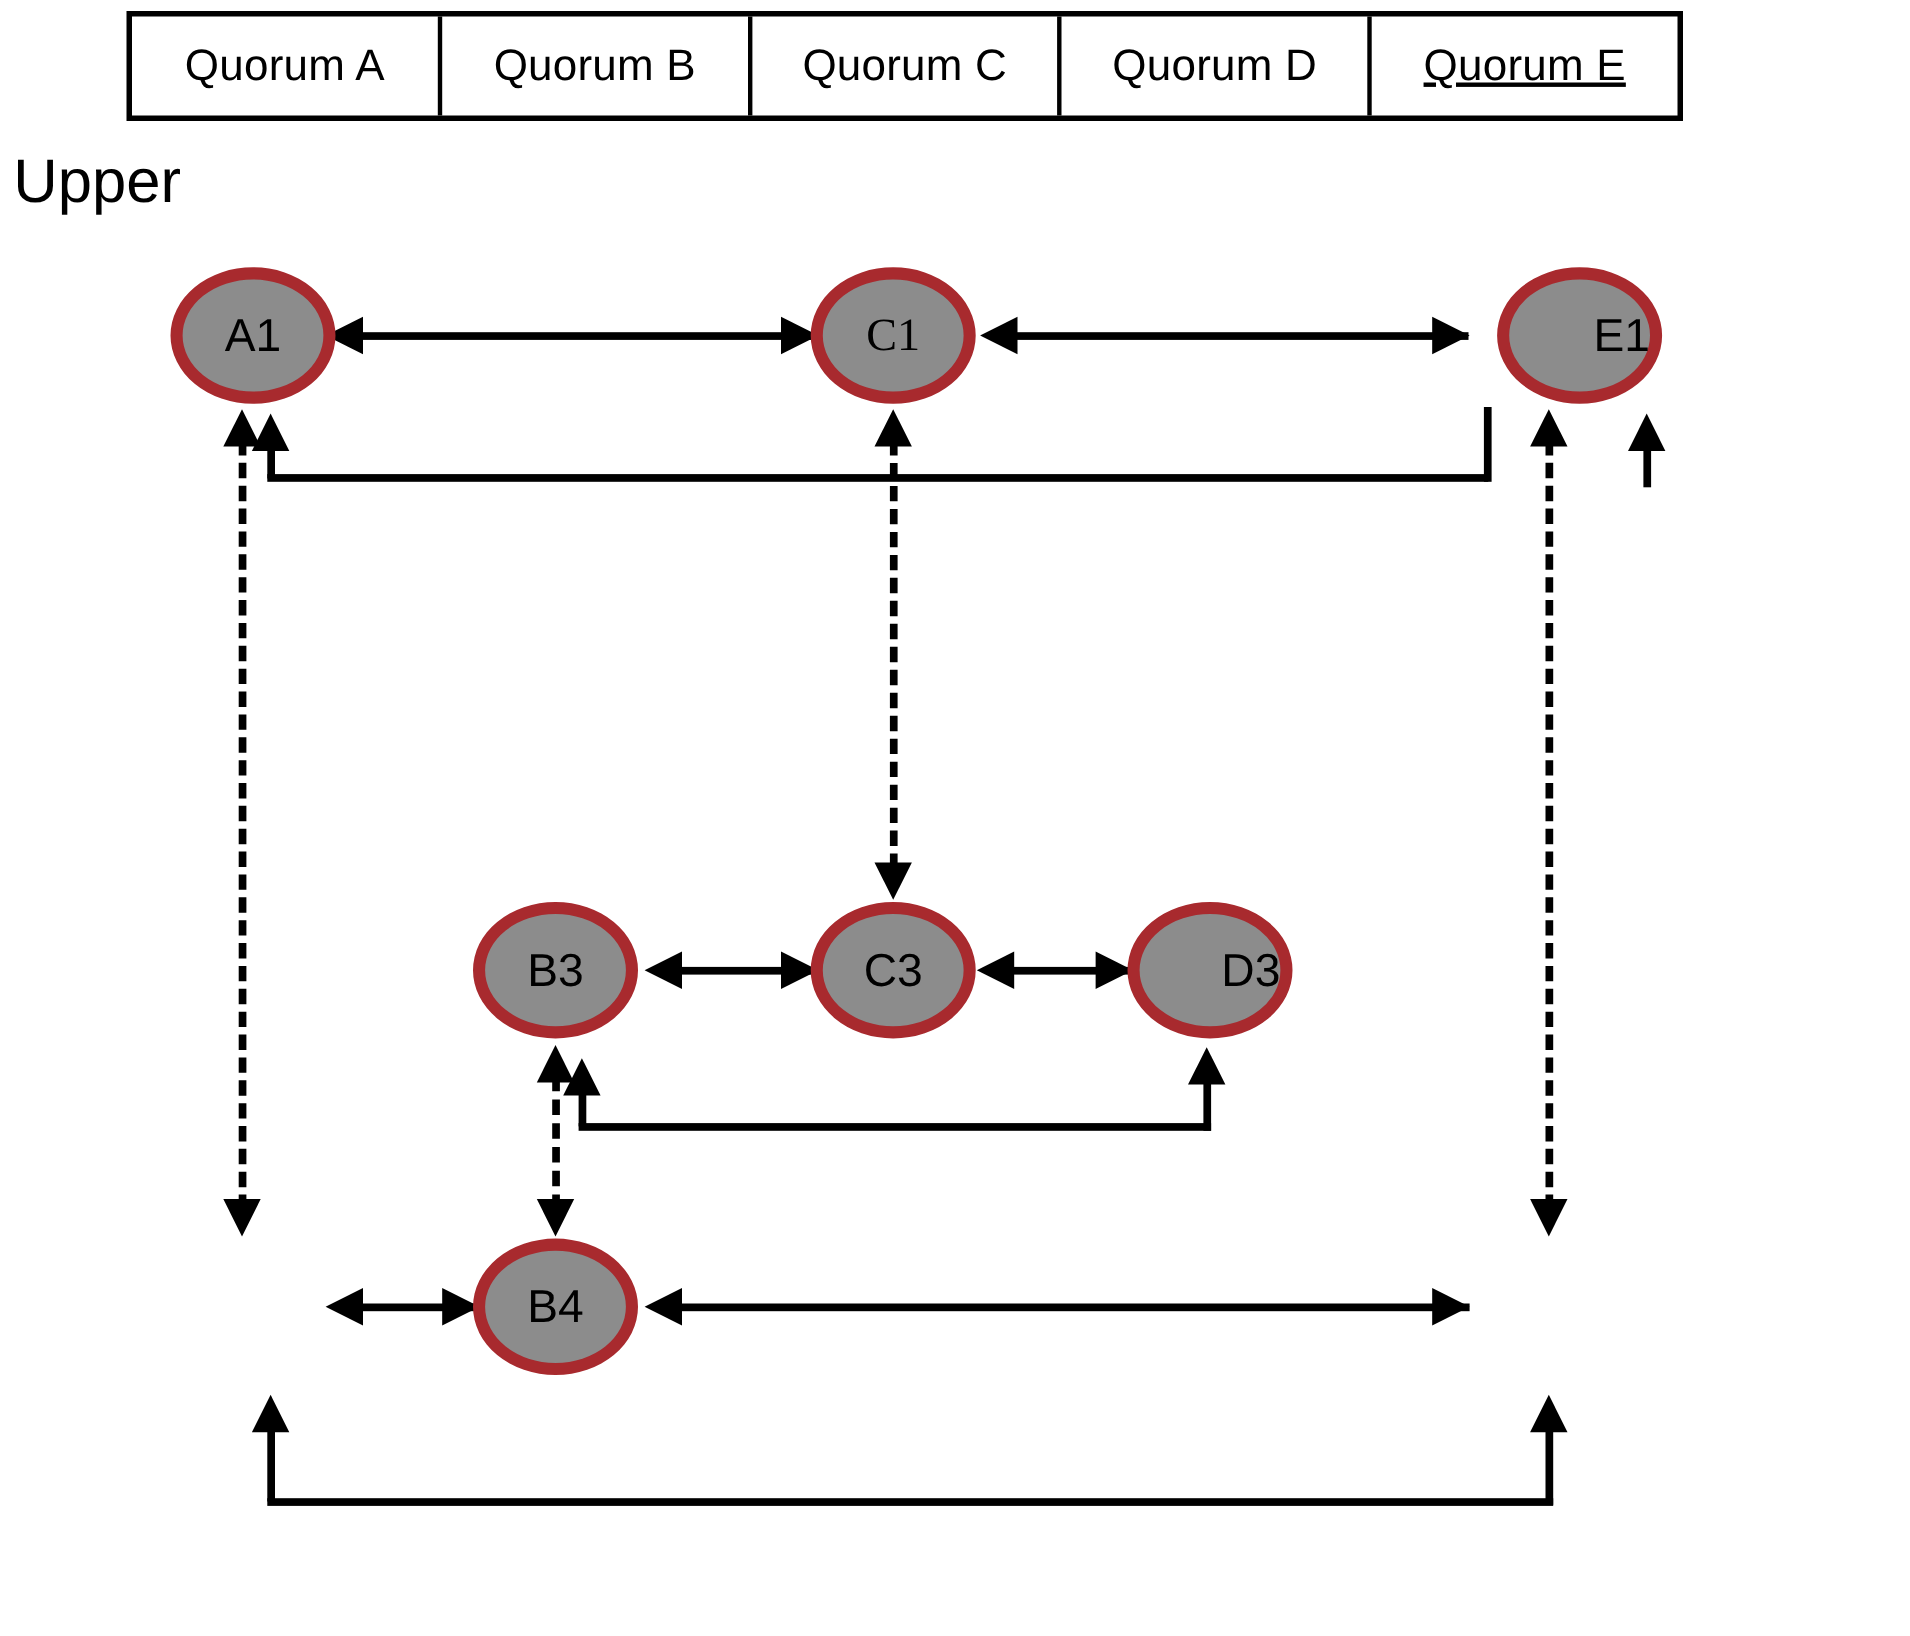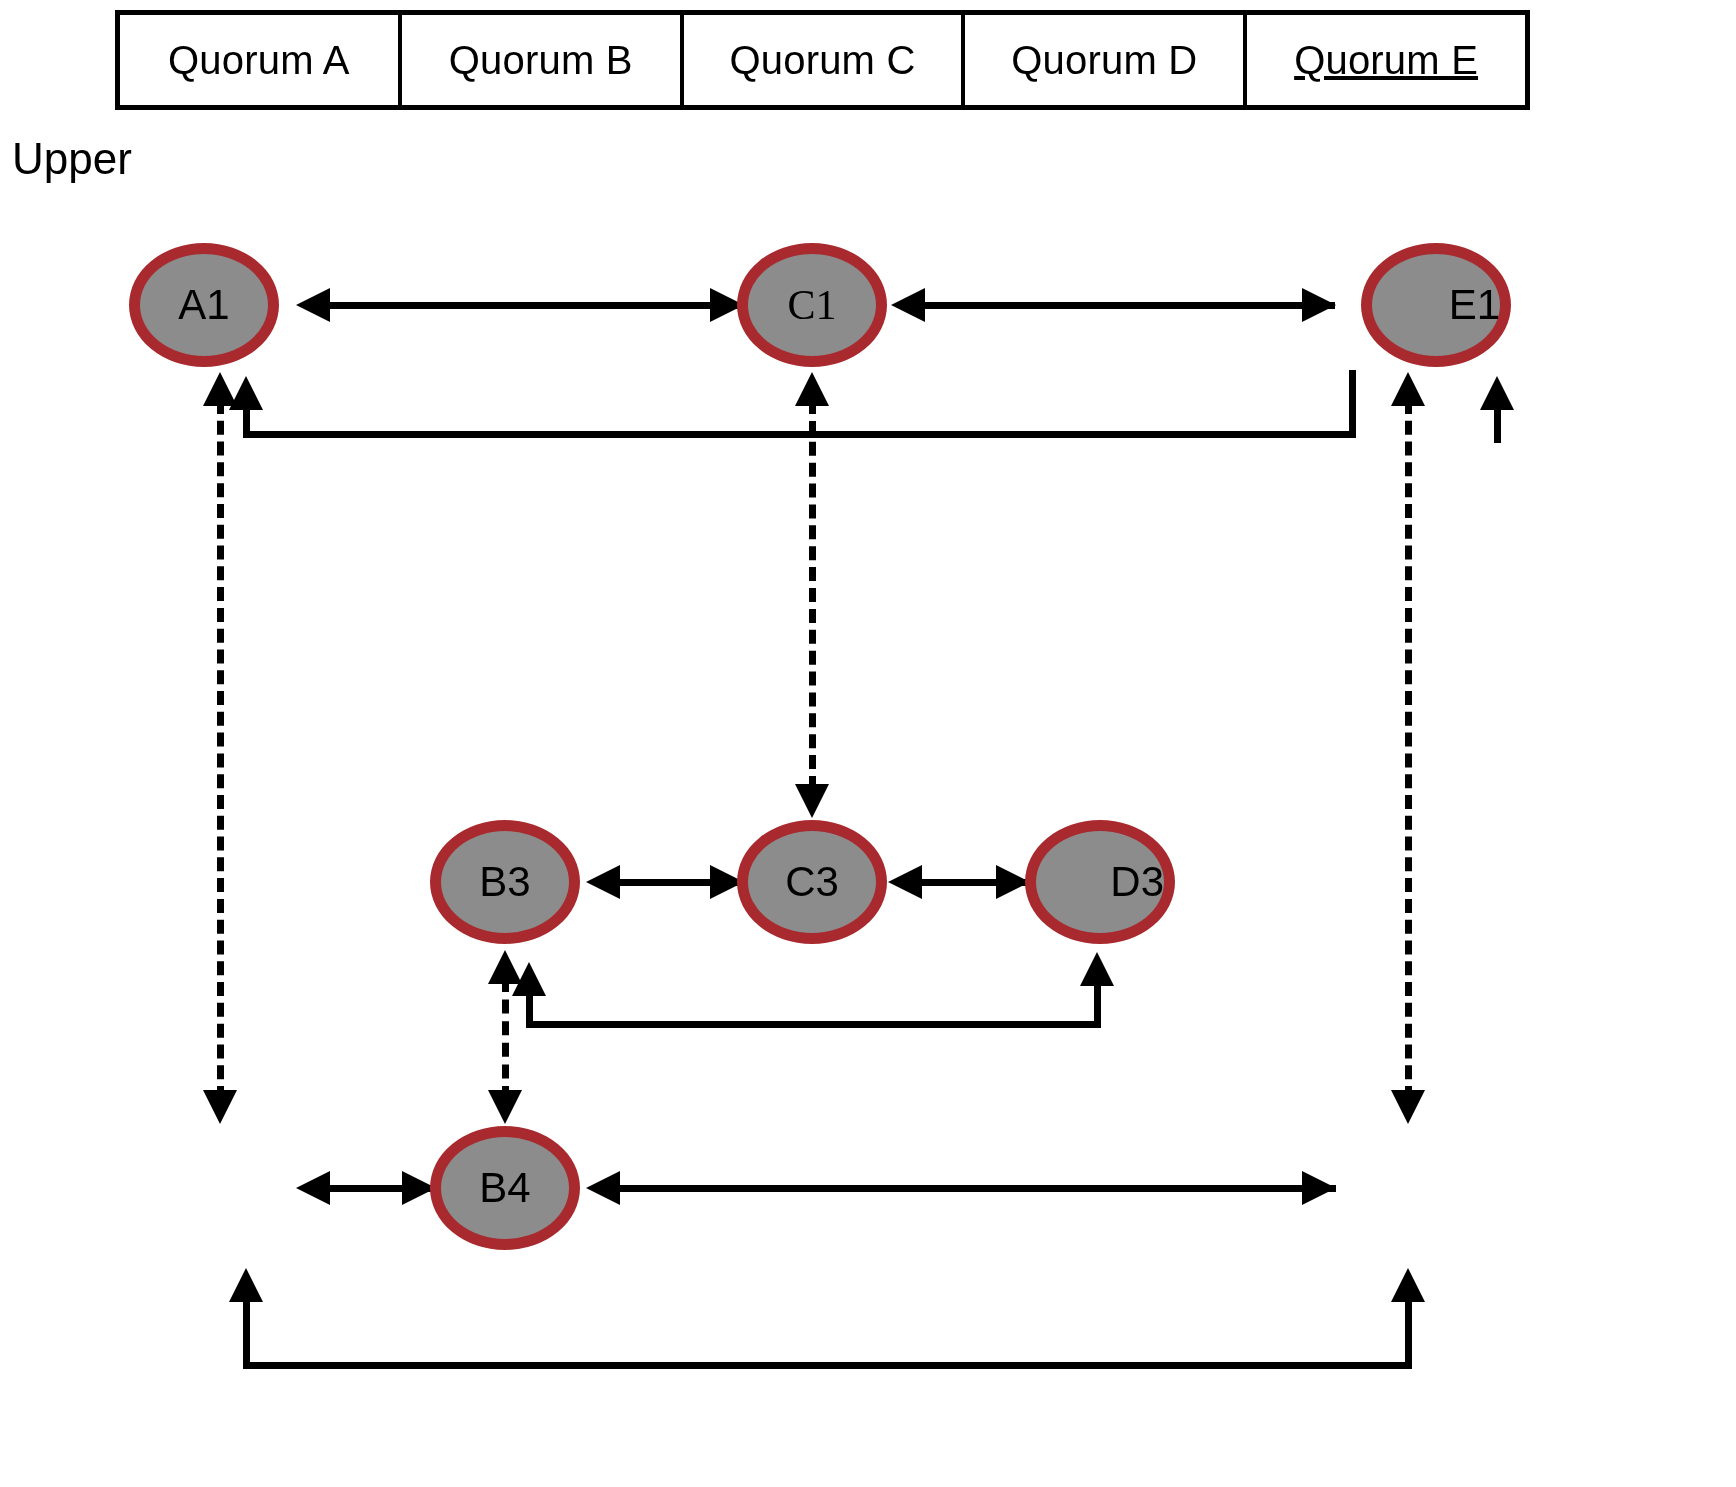--- a/index.html
+++ b/index.html
@@ -14,21 +14,21 @@
   .quorum-cell{
     flex:1 1 0; display:flex; align-items:center; justify-content:center;
     border-right:4px solid #000; box-sizing:border-box;
     font-size:40px; color:#000; letter-spacing:.2px;
   }
   .quorum-cell:last-child{border-right:none;text-decoration:underline;}
 
   
   #upper-label{
     position:absolute; left:12px; top:137px;
-    font-size:44px; line-height:1; color:#000;
+    font-size:56px; line-height:1; color:#000;
   }
 
   
   .node{
     position:absolute; width:150px; height:124px; margin-left:-75px; margin-top:-62px;
     border-radius:50%; background:#8c8c8c; border:11px solid #a82a2e;
     box-sizing:border-box; display:flex; align-items:center; justify-content:center;
     font-size:42px; color:#000; z-index:5;
   }
 
@@ -114,21 +114,21 @@
   <div class="seg vseg" style="left:526px;top:992px;height:32px;"></div>
   <div class="ah ah-up" style="left:512px;top:962px;"></div>
   <div class="ah ah-up" style="left:1080px;top:952px;"></div>
 
   <div class="seg vseg" style="left:1405px;top:1290px;height:78px;"></div>
   <div class="seg hseg" style="left:243px;top:1362px;width:1169px;"></div>
   <div class="seg vseg" style="left:243px;top:1300px;height:65px;"></div>
   <div class="ah ah-up" style="left:229px;top:1268px;"></div>
   <div class="ah ah-up" style="left:1391px;top:1268px;"></div>
 
-  <div class="node" style="left:204px;top:305px;">
+  <div class="node" style="left:230px;top:305px;">
     <span>A1</span>
   </div>
   <div class="node" style="left:812px;top:305px;font-family:Liberation Serif, serif;">
     <span>C1</span>
   </div>
   <div class="node" style="left:1436px;top:305px;justify-content:flex-end;">
     <span>E1</span>
   </div>
 
   <div class="node" style="left:505px;top:882px;">

